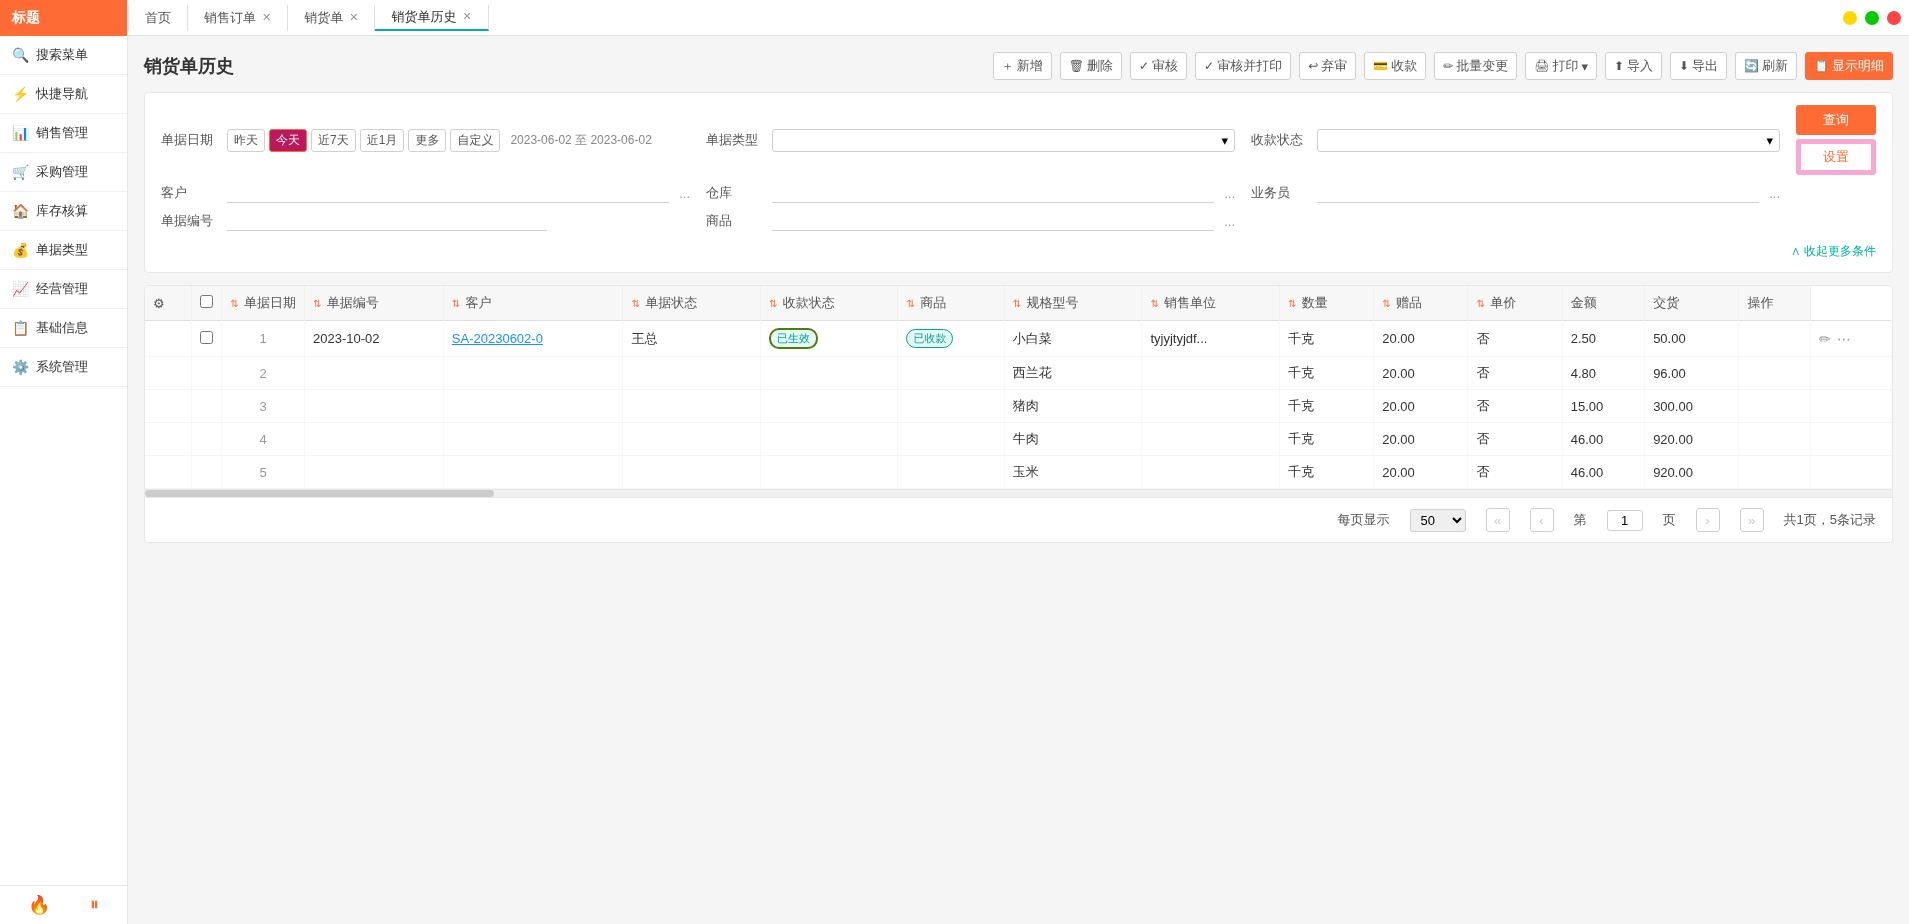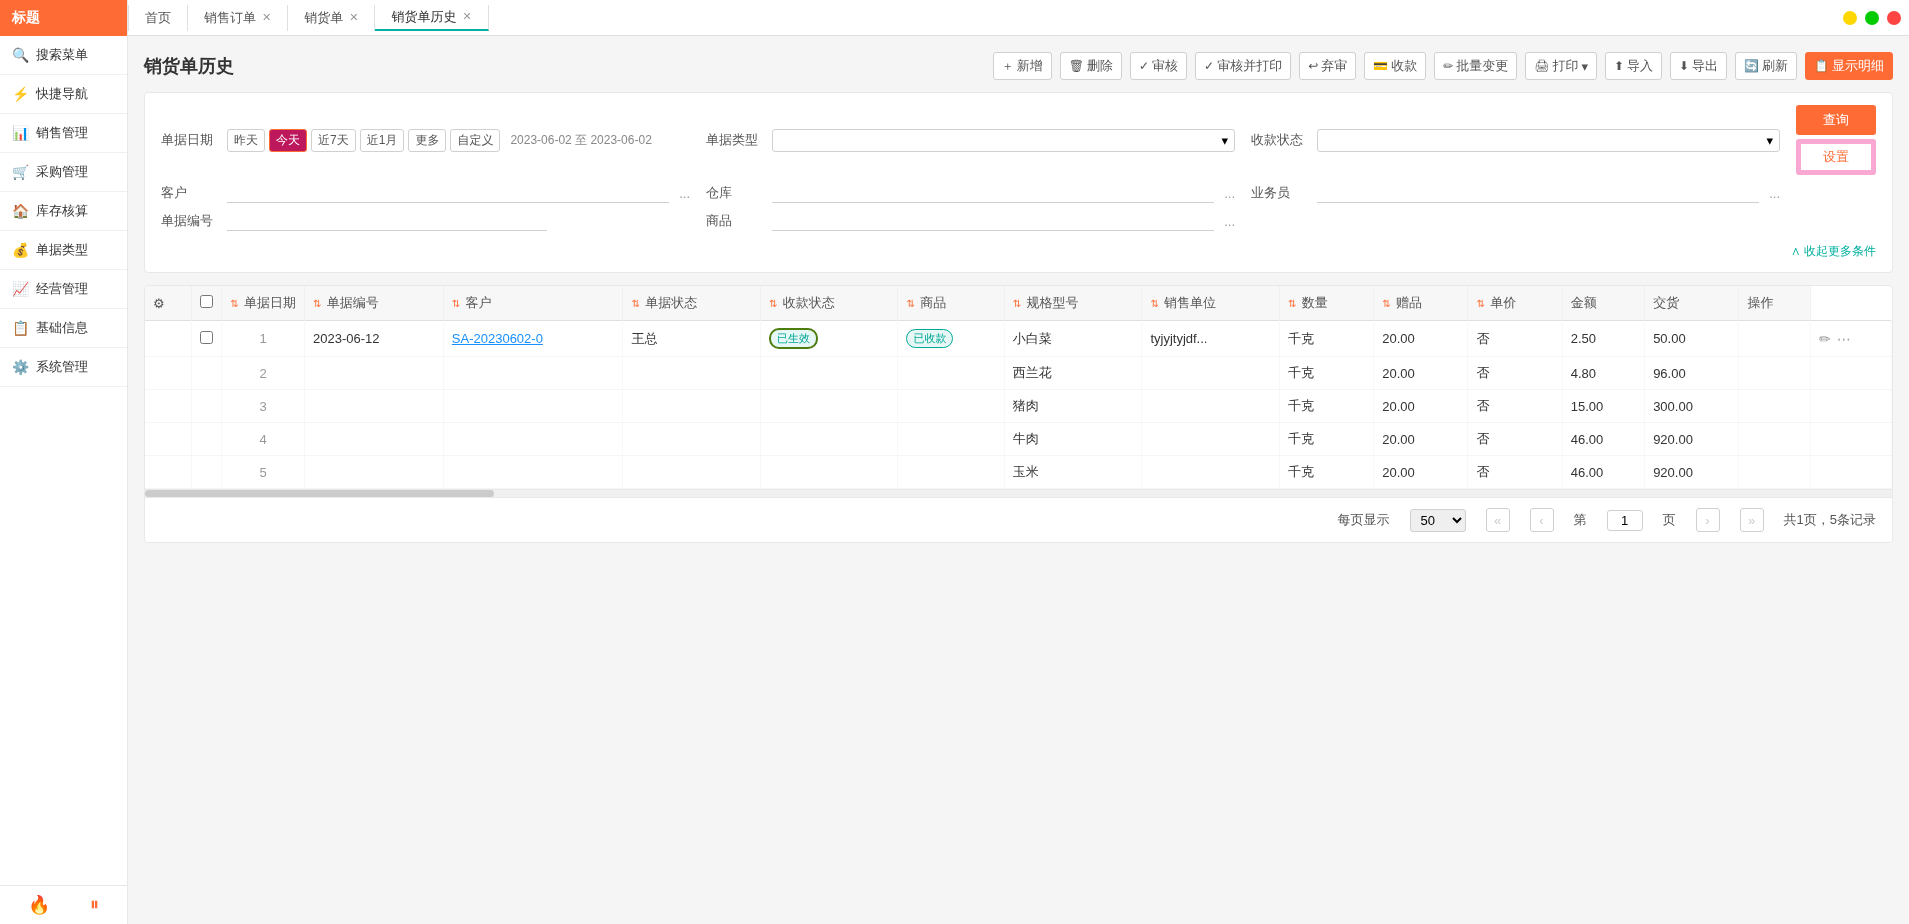--- a/index.html
+++ b/index.html
@@ -628,21 +628,21 @@
               <span>操作</span>
             </th>
           </tr>
         </thead>
         <tbody id="table-body">
 
           <tr>
             <td></td>
             <td class="checkbox-col"><input type="checkbox" style=""></td>
             <td class="num-col">1</td>
-            <td>2023-06-12</td>
+            <td>2023-10-02</td>
             <td><span class="link-text">SA-20230602-0</span></td>
             <td>王总</td>
             <td><span class="status-badge status-active">已生效</span></td>
             <td><span class="status-badge status-paid">已收款</span></td>
             <td>小白菜</td>
             <td>tyjyjtyjdf...</td>
             <td>千克</td>
             <td>20.00</td>
             <td>否</td>
             <td>2.50</td>

